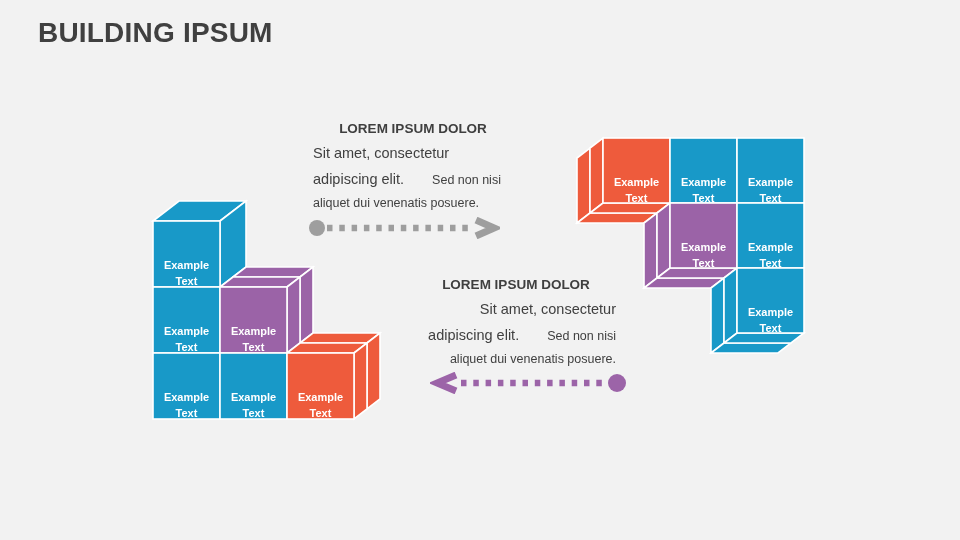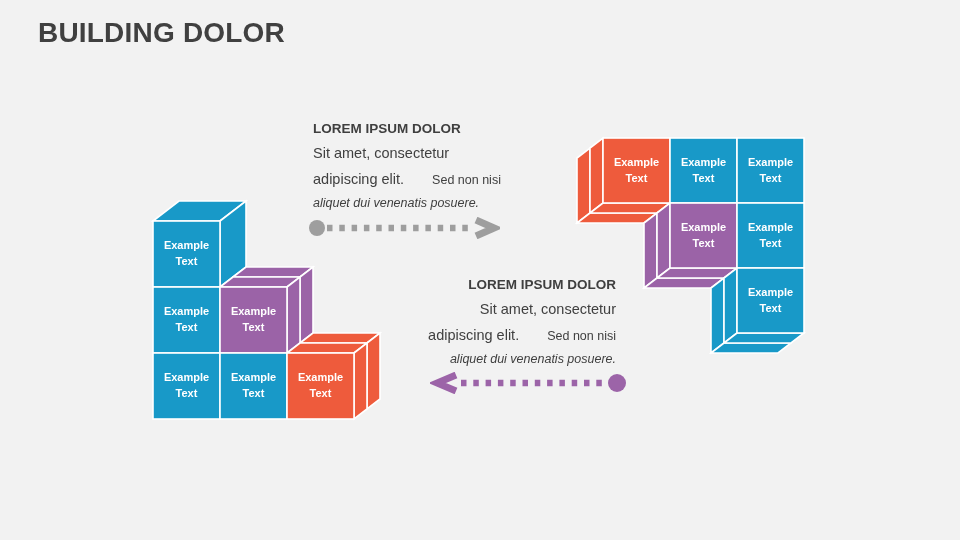--- a/index.html
+++ b/index.html
@@ -10,39 +10,39 @@
   }
   .title{
     position:absolute;left:38px;top:17px;margin:0;
     font-size:28px;font-weight:700;letter-spacing:.2px;color:#404040;
   }
   .blocks-svg{position:absolute;left:0;top:0;width:960px;height:540px;}
   .blocks-svg polygon,.blocks-svg rect{stroke:#FFFFFF;stroke-width:1.6;stroke-linejoin:miter;}
   .cube-label{
     position:absolute;display:flex;align-items:center;justify-content:center;
     text-align:center;color:#FFFFFF;font-size:11px;font-weight:700;line-height:1.45;
-    padding:0 18px;box-sizing:border-box;
+    padding:0 18px;box-sizing:border-box;margin-top:20px;
   }
   .cube-label.w{width:67px;height:66px;}
   .cube-label.w2{width:67px;height:65px;}
   .callout{position:absolute;color:#404040;}
   .callout.left-align{text-align:left;}
   .callout.right-align{text-align:right;}
-  .co-heading{font-size:13.5px;font-weight:700;line-height:22px;color:#3F3F3F;}
+  .co-heading{font-size:13.5px;font-weight:700;line-height:22px;color:#3F3F3F;text-align:center;}
   .co-line-lg{font-size:14.5px;line-height:26px;}
-  .co-line-sm{font-size:12.5px;line-height:20px;font-style:italic;}
+  .co-line-sm{font-size:12.5px;line-height:20px;}
   .co-line-lg .sm{font-size:12.5px;margin-left:24px;}
   .arrow{position:absolute;}
 </style>
 </head>
 <body>
 
 <div class="slide">
 
-  <h1 class="title">BUILDING DOLOR</h1>
+  <h1 class="title">BUILDING IPSUM</h1>
 
   <svg class="blocks-svg" viewBox="0 0 960 540">
 
     <g>
 
       <polygon fill="#1899C8" points="153,221 220,221 246,201 179,201"></polygon>
       <polygon fill="#1899C8" points="220,221 246,201 246,267 220,287"></polygon>
 
       <polygon fill="#9B63A7" points="233,277 300,277 313,267 246,267"></polygon>
       <polygon fill="#9B63A7" points="220,287 287,287 300,277 233,277"></polygon>

